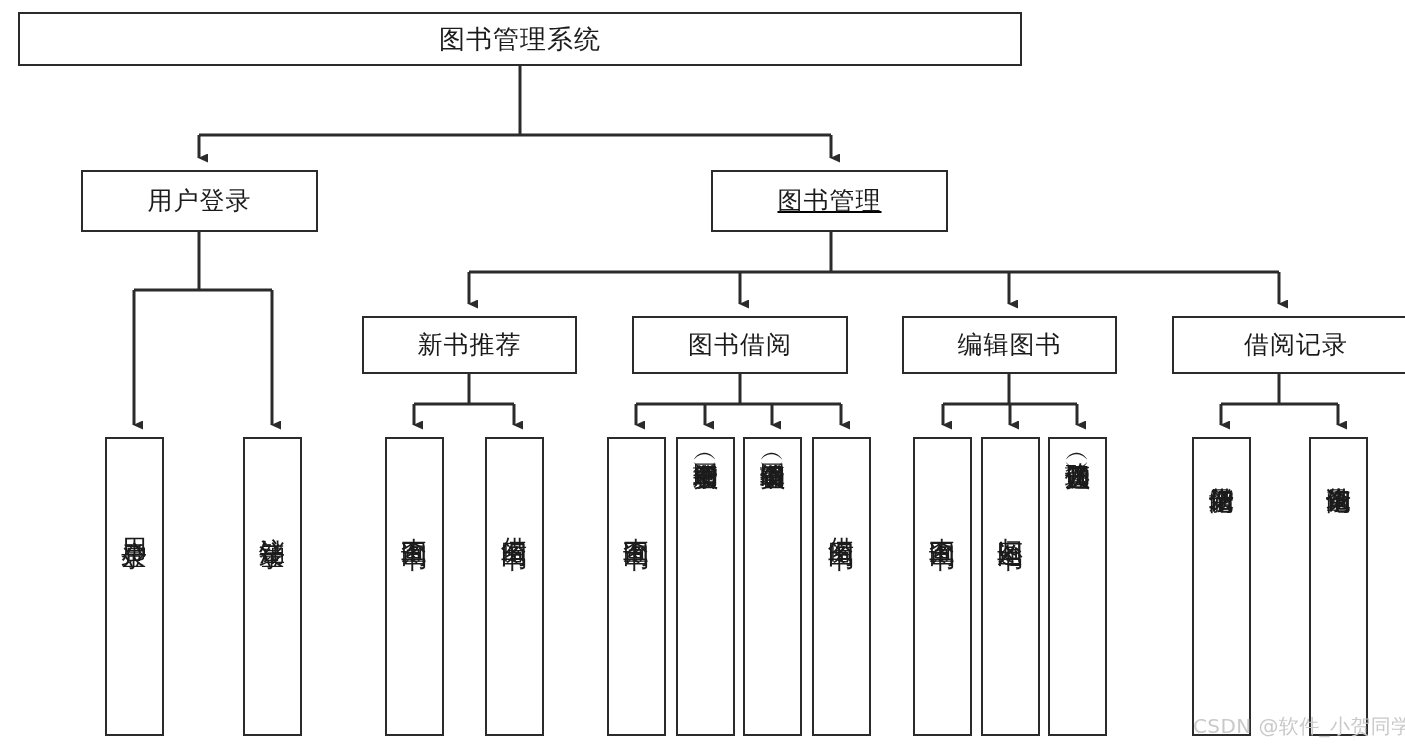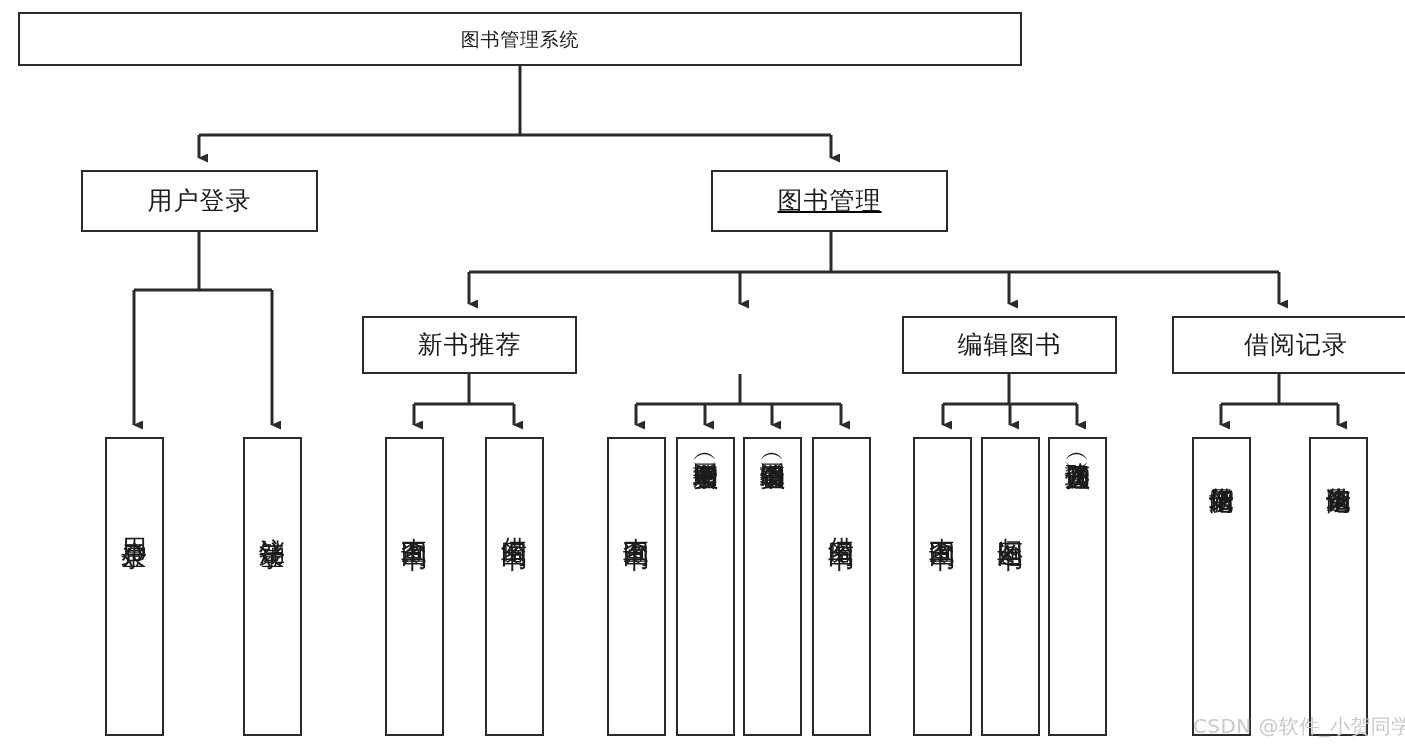--- a/index.html
+++ b/index.html
@@ -41,21 +41,21 @@
     letter-spacing: 0.04em;
     line-height: 1.18;
     white-space: pre;
     text-align: center;
   }
   
   .node.horiz .node-label {
     font-size: 25px;
   }
   .node.root .node-label {
-    font-size: 19px;
+    font-size: 26px;
   }
   
   .node.vert {
     align-items: flex-start;
     justify-content: center;
     padding-top: 0px;
   }
   .node.vert .node-label {
     writing-mode: vertical-rl;
     text-orientation: upright;
@@ -141,20 +141,23 @@
   <div class="node horiz" style="left:81px; top:170px; width:237px; height:62px;">
     <span class="node-label">用户登录</span>
   </div>
   <div class="node horiz" style="left:711px; top:170px; width:237px; height:62px;text-decoration:underline;">
     <span class="node-label">图书管理</span>
   </div>
 
   <div class="node horiz" style="left:362px; top:316px; width:215px; height:58px;">
     <span class="node-label">新书推荐</span>
   </div>
+  <div class="node horiz" style="left:632px; top:316px; width:216px; height:58px;">
+    <span class="node-label">图书借阅</span>
+  </div>
   <div class="node horiz" style="left:902px; top:316px; width:215px; height:58px;">
     <span class="node-label">编辑图书</span>
   </div>
   <div class="node horiz" style="left:1172px; top:316px; width:248px; height:58px;">
     <span class="node-label">借阅记录</span>
   </div>
 
   <div class="node vert" style="left:105px; top:437px; width:59px; height:299px; padding-top:78px;">
     <span class="node-label">用户登录</span>
   </div>

